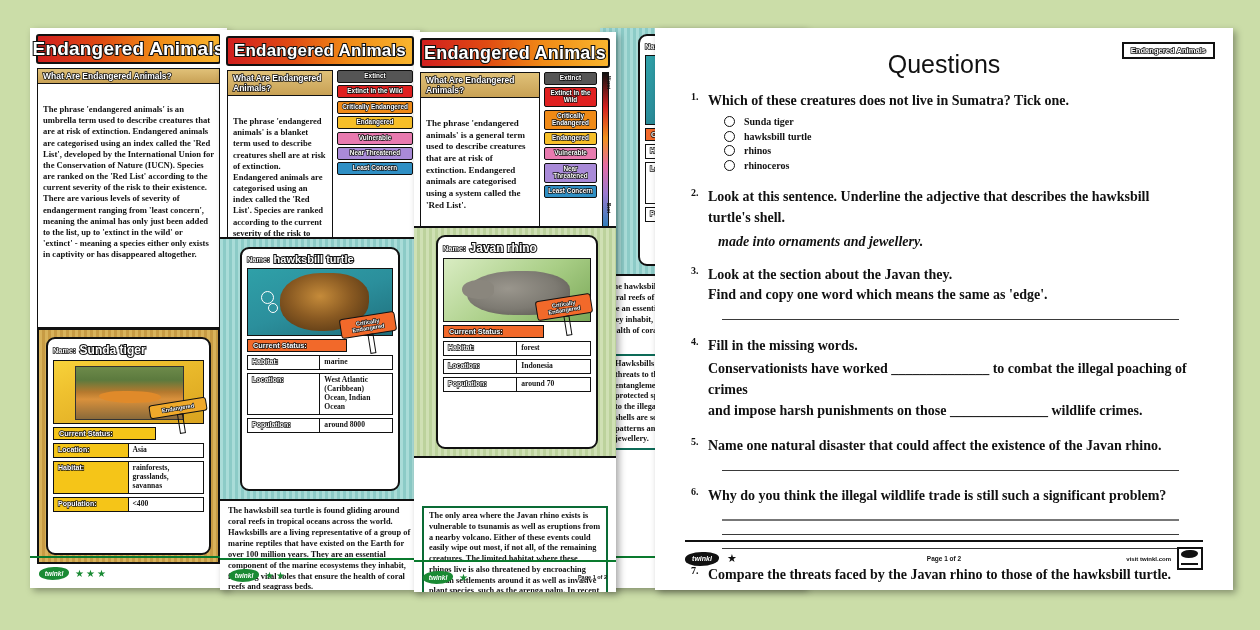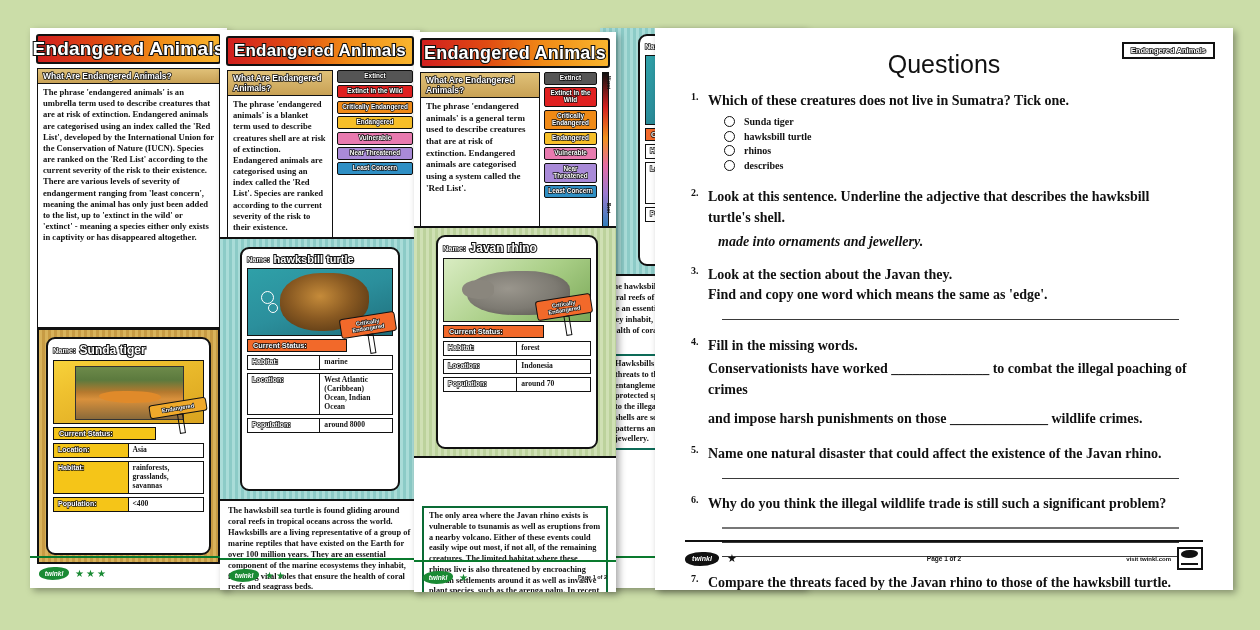--- a/index.html
+++ b/index.html
@@ -36,21 +36,21 @@
     border:1.6px solid #111;background:#fff;margin:0 7px;
     padding:0;
   }
   .infohead{
     background:linear-gradient(180deg,#e0c178,#c8a155);
     border-bottom:1.5px solid #111;
     color:#fff;-webkit-text-stroke:1.6px #111;paint-order:stroke fill;
     font-weight:bold;font-size:8.5px;padding:2px 5px;line-height:1.18;
   }
   .infobody{
-    font-size:8.6px;line-height:1.30;color:#111;padding:3px 5px 5px 5px;
+    font-size:8.6px;line-height:1.30;color:#111;padding:20px 5px 5px 5px;
     font-family:"Liberation Serif",serif;font-weight:700;
   }
   .rl-col{display:flex;flex-direction:column;gap:2.5px;flex:1;}
   .rl-chip{
     border:1.6px solid #111;border-radius:2px;text-align:center;
     color:#fff;-webkit-text-stroke:1.4px #111;paint-order:stroke fill;
     font-weight:bold;font-size:6.4px;line-height:1.08;padding:2px 1px;
   }
   .rl-arrow{width:11px;position:relative;}
   .rl-bar{
@@ -380,21 +380,21 @@
             <div class="opt">
               <span class="circ"></span>
               <span class="optlbl">hawksbill turtle</span>
             </div>
             <div class="opt">
               <span class="circ"></span>
               <span class="optlbl">rhinos</span>
             </div>
             <div class="opt">
               <span class="circ"></span>
-              <span class="optlbl">describes</span>
+              <span class="optlbl">rhinoceros</span>
             </div>
           </div>
         </div>
       </div>
 
       <div class="qitem" style="margin-top:13px;">
         <div class="qnum">2.</div>
         <div class="qbody">
           <div class="qtext">Look at this sentence. Underline the adjective that describes the hawksbill turtle's shell.</div>
           <div class="qtext it" style="margin-top:4px;margin-left:10px;">made into ornaments and jewellery.</div>
@@ -408,21 +408,21 @@
           <div class="qtext">Find and copy one word which means the same as 'edge'.</div>
           <div class="ansline"></div>
         </div>
       </div>
 
       <div class="qitem" style="margin-top:16px;">
         <div class="qnum">4.</div>
         <div class="qbody">
           <div class="qtext">Fill in the missing words.</div>
           <div class="qtext" style="margin-top:3px;">Conservationists have worked ______________ to combat the illegal poaching of crimes</div>
-          <div class="qtext" style="margin-top:9px;">and impose harsh punishments on those ______________ wildlife crimes.</div>
+          <div class="qtext" style="margin-top:1px;">and impose harsh punishments on those ______________ wildlife crimes.</div>
         </div>
       </div>
 
       <div class="qitem" style="margin-top:15px;">
         <div class="qnum">5.</div>
         <div class="qbody">
           <div class="qtext">Name one natural disaster that could affect the existence of the Javan rhino.</div>
           <div class="ansline"></div>
         </div>
       </div>

